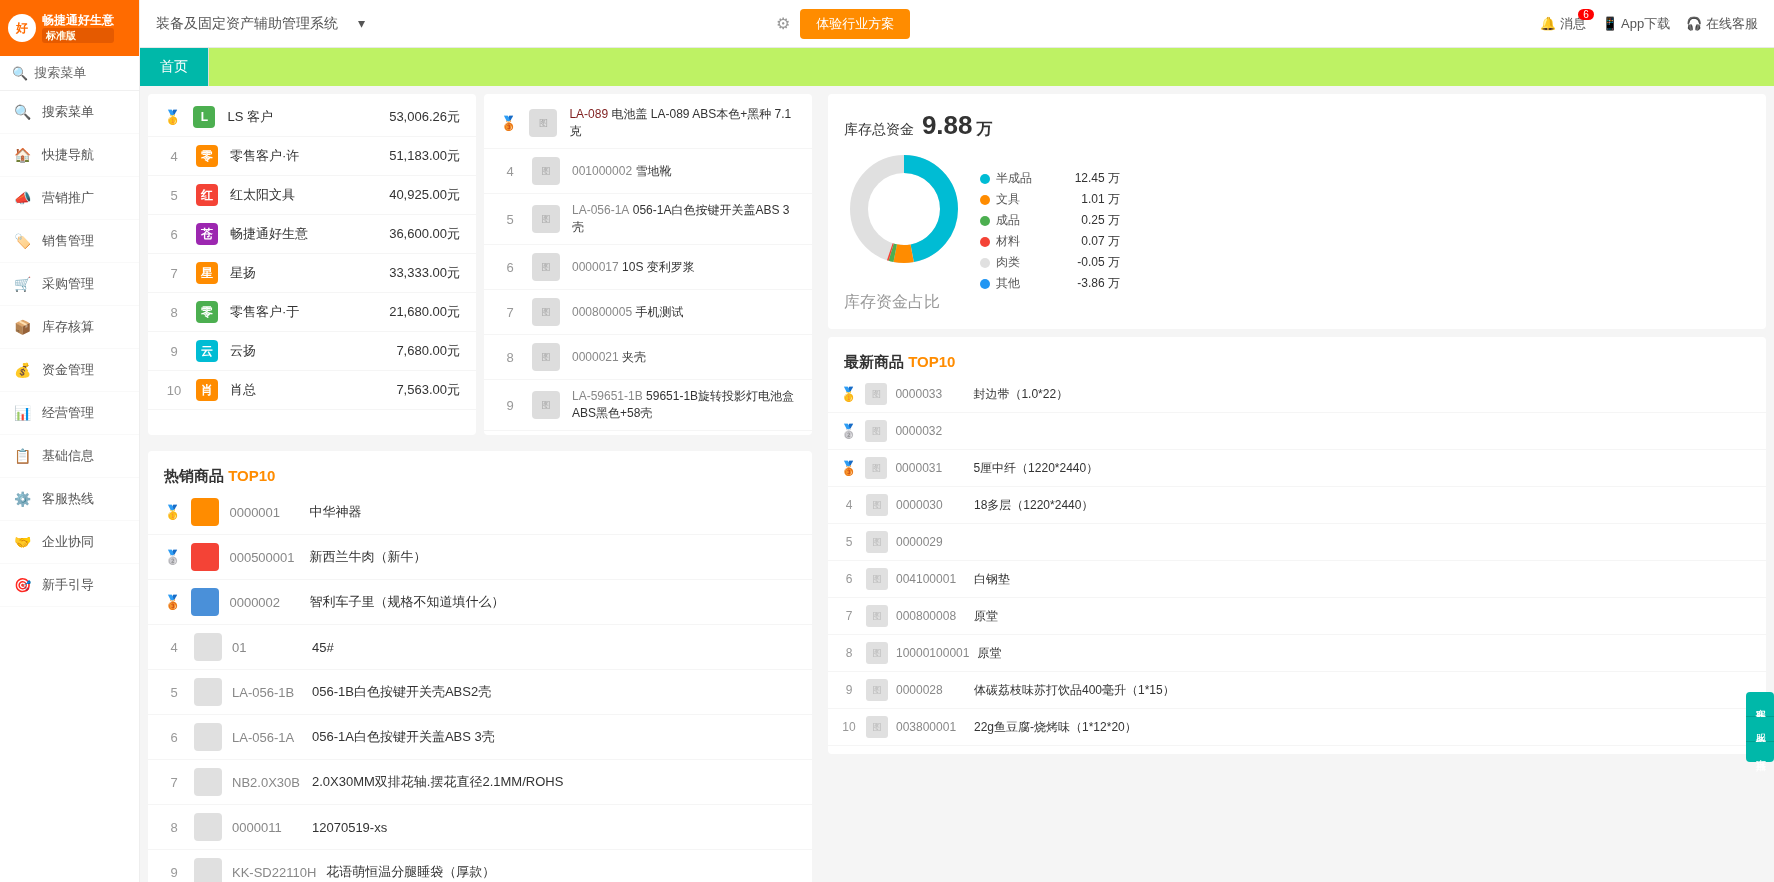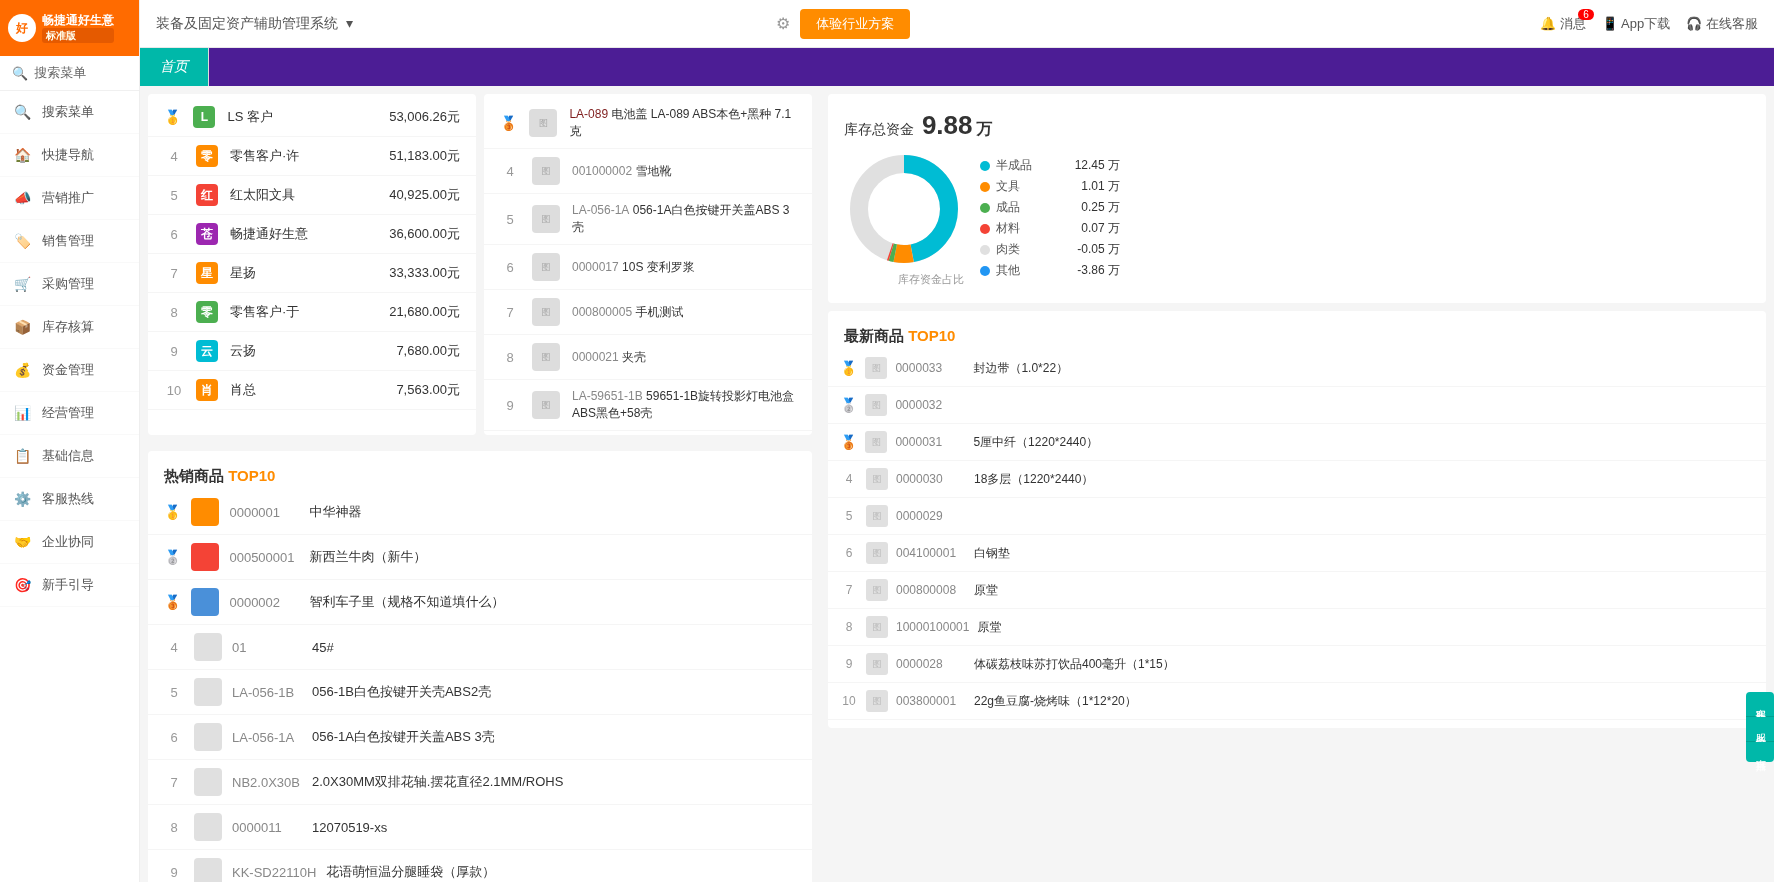--- a/index.html
+++ b/index.html
@@ -70,21 +70,21 @@
       align-items: center;
       padding: 0 16px;
       height: 48px;
       gap: 10px;
       flex-shrink: 0;
     }
     .topbar-system-name {
       font-size: 14px; color: #333; flex: 1;
     }
     .topbar-dropdown {
-      display: flex; gap: 8px;
+      display: flex; gap: 20px;
       cursor: pointer; color: #555;
     }
     .topbar-gear { cursor: pointer; color: #999; font-size: 16px; }
     .topbar-try-btn {
       background: #ff8c00; color: #fff; border: none;
       padding: 6px 16px; border-radius: 4px; cursor: pointer; font-size: 13px;
     }
     .topbar-right {
       display: flex; align-items: center; gap: 16px; color: #555; font-size: 13px;
     }
@@ -92,25 +92,24 @@
       position: relative; cursor: pointer;
     }
     .topbar-right .badge {
       position: absolute; top: -6px; right: -8px;
       background: #f00; color: #fff; font-size: 10px;
       padding: 0 4px; border-radius: 8px; min-width: 16px; text-align: center;
     }
 
     
     .page-tabs {
-      background: #4c1d95;
+      background: #bef264;
       display: flex; align-items: center;
       padding: 0 0;
       flex-shrink: 0;
-      font-style: italic;
     }
     .page-tab {
       padding: 10px 20px; cursor: pointer; font-size: 14px; color: #555;
       border-right: 1px solid #ddd;
     }
     .page-tab.active { background: #00b8a9; color: #fff; }
 
     
     .content-area {
       flex: 1; overflow-y: auto; overflow-x: hidden;
@@ -175,21 +174,21 @@
     
     .chart-area {
       display: flex; gap: 16px; align-items: center;
     }
     .donut-svg { width: 120px; height: 120px; flex-shrink: 0; }
     .legend { display: flex; flex-direction: column; gap: 4px; font-size: 12px; color: #555; }
     .legend-item { display: flex; align-items: center; gap: 6px; justify-content: space-between; min-width: 140px; }
     .legend-dot { width: 10px; height: 10px; border-radius: 50%; flex-shrink: 0; }
     .legend-label { flex: 1; }
     .legend-value { color: #333; font-weight: 500; }
-    .chart-caption { font-size: 11px; color: #999; margin-top: 0; text-align: right; }
+    .chart-caption { font-size: 16px; color: #999; margin-top: 20px; text-align: left; }
 
     
     .hot-products { background: #fff; margin: 8px; border-radius: 4px; padding: 8px 0; }
     .section-title { font-size: 15px; font-weight: bold; color: #333; padding: 8px 16px 4px; }
     .section-title span { color: #ff8c00; }
 
     .product-item {
       display: flex; align-items: center;
       padding: 8px 16px; gap: 10px;
       border-bottom: 1px solid #f5f5f5;

